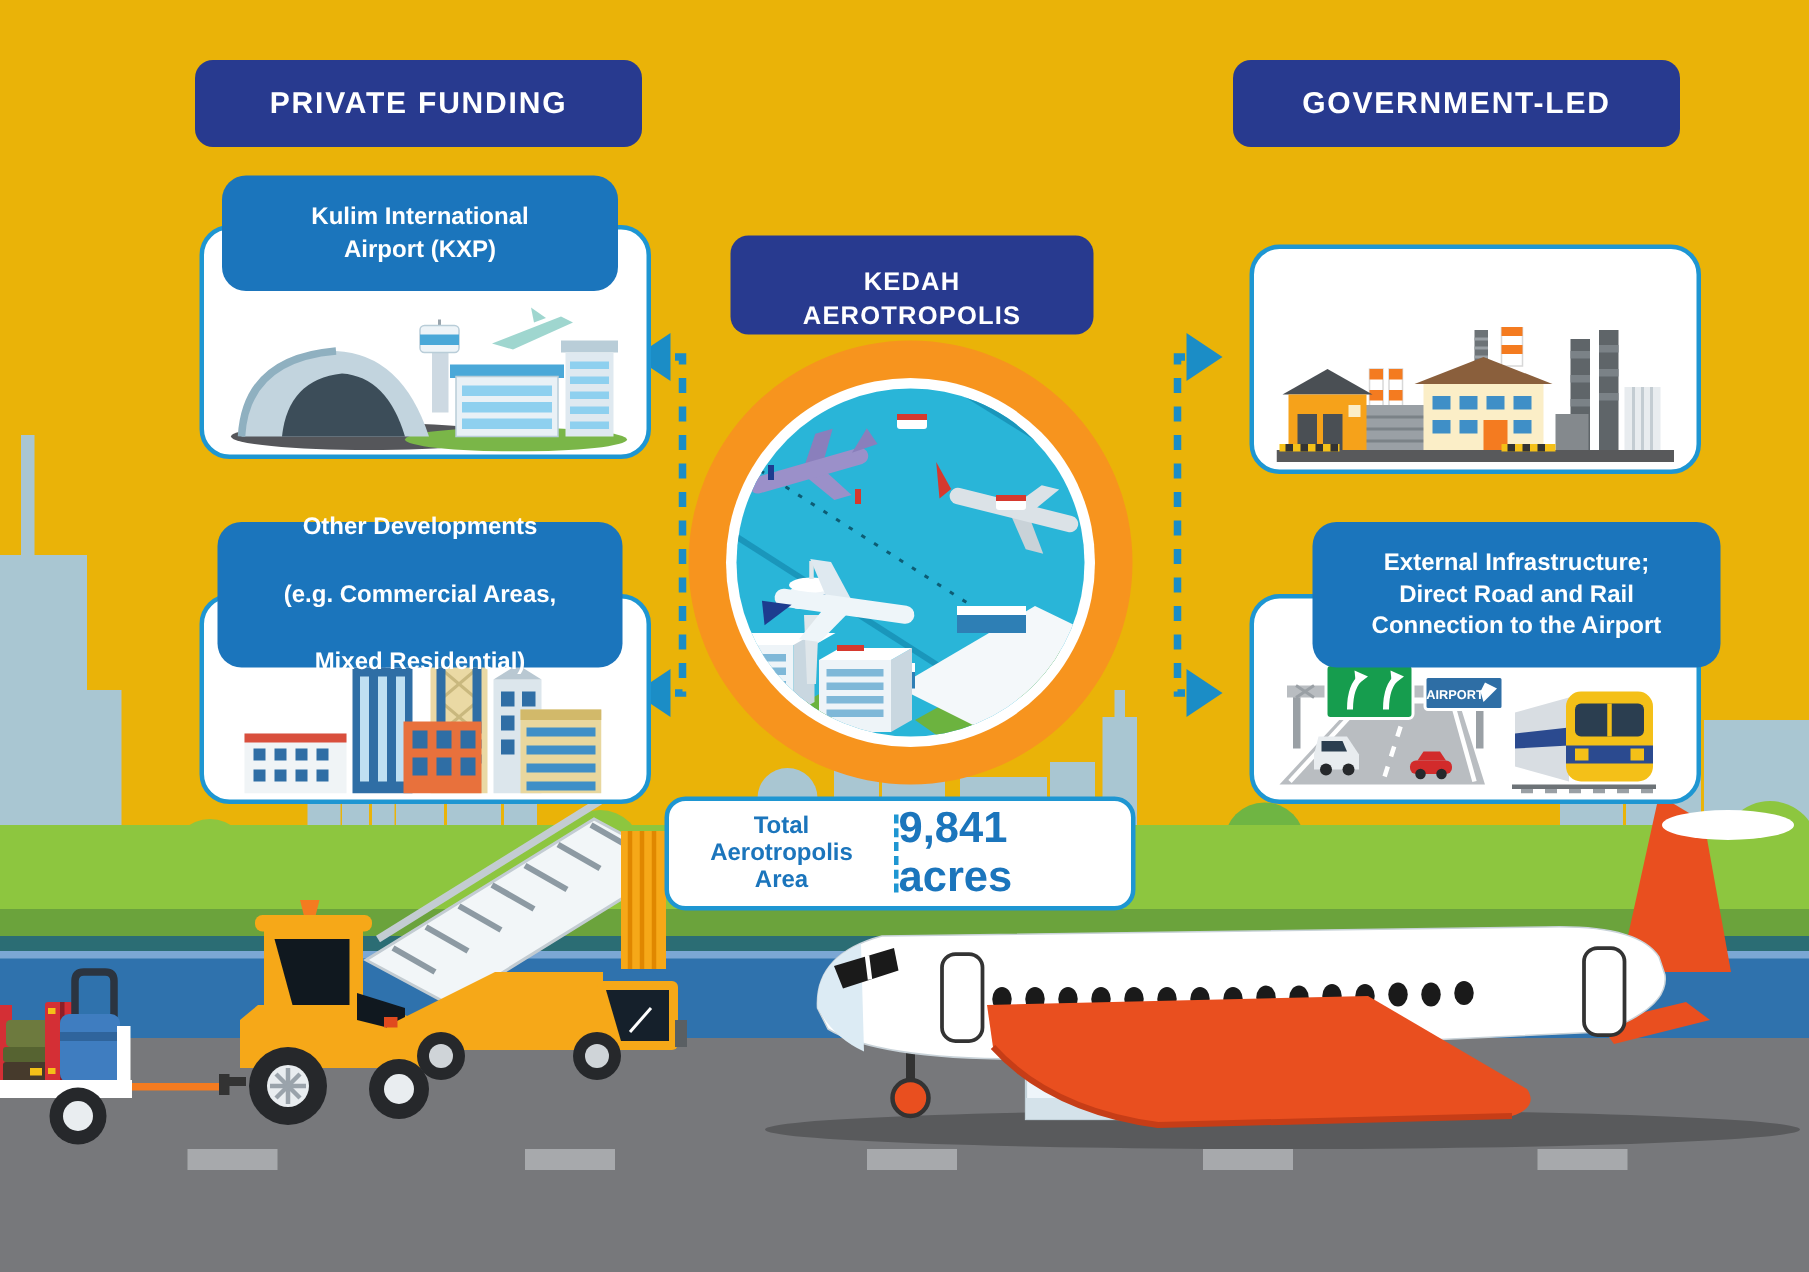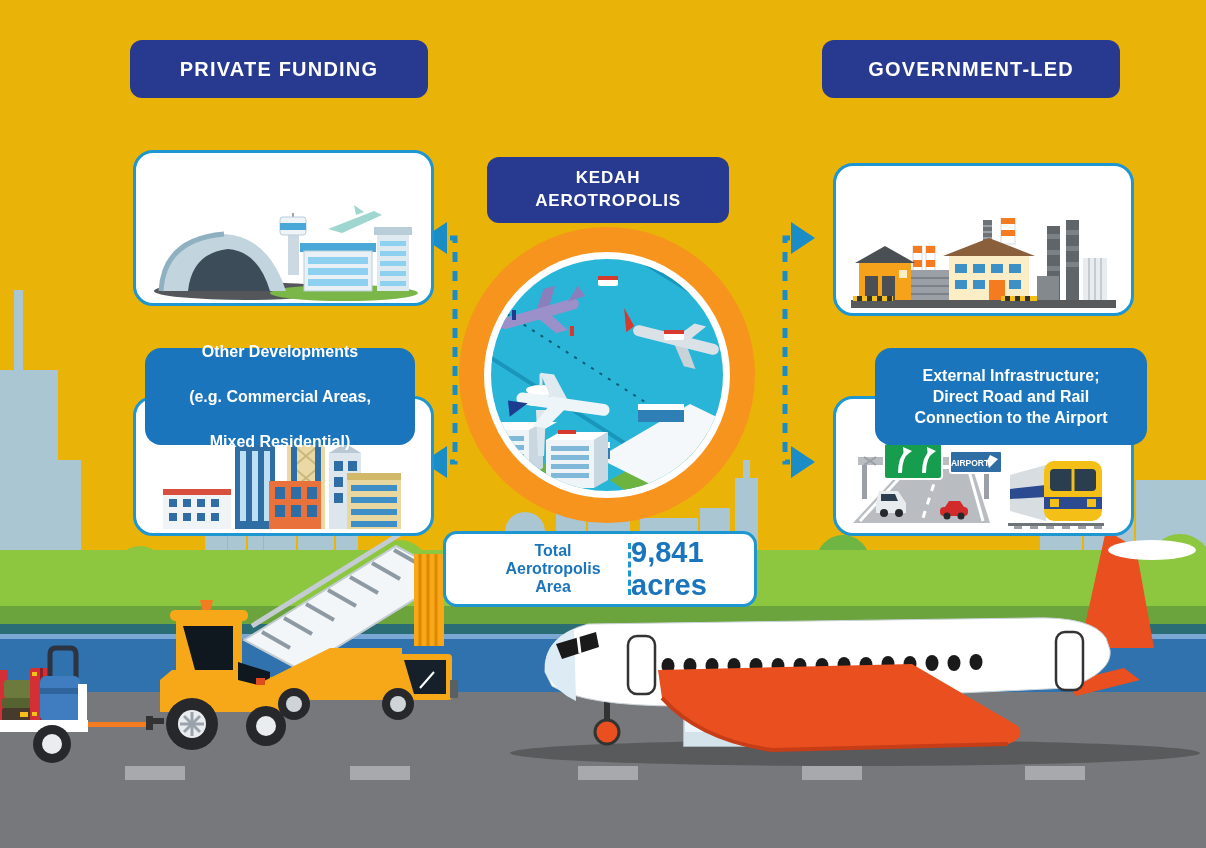--- a/index.html
+++ b/index.html
@@ -13,26 +13,26 @@
   
   .box-header{position:absolute;background:#1b75bc;border-radius:16px;color:#fff;
               font-weight:bold;font-size:16px;line-height:1.32;text-align:center;
               display:flex;flex-direction:column;align-items:center;justify-content:center;z-index:5;}
   
   .outline-box{position:absolute;background:#fff;border:3px solid #1e96d2;border-radius:20px;z-index:4;}
   .illus{position:absolute;z-index:4;}
   
   .center-badge{position:absolute;left:487px;top:157px;width:242px;height:66px;background:#283a8f;
                 border-radius:12px;color:#fff;font-weight:bold;font-size:17px;letter-spacing:0.8px;
-                line-height:1.35;display:flex;flex-direction:column;align-items:center;justify-content:center;z-index:6;}
+                line-height:1.35;display:flex;flex-direction:column;align-items:center;justify-content:flex-end;z-index:6;}
   
   .stat-box{position:absolute;left:443px;top:531px;width:308px;height:70px;background:#fff;
             border:3px solid #1e96d2;border-radius:14px;display:flex;align-items:center;z-index:7;}
   .stat-label{width:150px;color:#1b75bc;font-weight:bold;font-size:16px;line-height:1.12;
-              text-align:center;display:flex;flex-direction:column;margin-left:32px;}
+              text-align:center;display:flex;flex-direction:column;}
   .stat-divider{height:52px;border-left:3px dashed #1e96d2;}
   .stat-value{flex:1;color:#1b75bc;font-weight:bold;font-size:29px;}
   svg{display:block;}
 </style>
 </head>
 <body>
 
 <div class="canvas">
 
   <svg class="abs" style="left:0;top:260px;z-index:0;" width="1206" height="305" viewBox="0 0 1206 305">
@@ -345,20 +345,24 @@
           <rect x="234" y="50" width="26" height="5"></rect>
         <rect x="234" y="60" width="26" height="5"></rect>
           <rect x="234" y="70" width="26" height="5"></rect>
         <rect x="234" y="80" width="26" height="5"></rect>
       </g>
       <path d="M 15 90 Q 18 38 78 33 Q 122 35 140 90 Z" fill="#c2d4de"></path>
       <path d="M 42 90 Q 46 52 82 48 Q 112 50 124 90 Z" fill="#3c4d59"></path>
       <path d="M 15 90 Q 18 38 78 33" fill="none" stroke="#8fb0c0" stroke-width="5"></path>
     </svg>
   </div>
+  <div class="box-header" style="left:148px;top:117px;width:264px;height:77px;">
+    <div>Kulim International</div>
+    <div>Airport (KXP)</div>
+  </div>
 
   <div class="outline-box" style="left:133px;top:396px;width:295px;height:134px;">
     <svg class="illus" style="left:25px;top:38px;" width="240" height="92" viewBox="0 0 240 92">
       <rect x="126" y="2" width="38" height="90" fill="#ead9a4"></rect>
       <g stroke="#c9b87e" stroke-width="2">
         <line x1="132" y1="8" x2="158" y2="30"></line>
           <line x1="158" y1="8" x2="132" y2="30"></line>
         <line x1="132" y1="30" x2="158" y2="52"></line>
           <line x1="158" y1="30" x2="132" y2="52"></line>
       </g>

